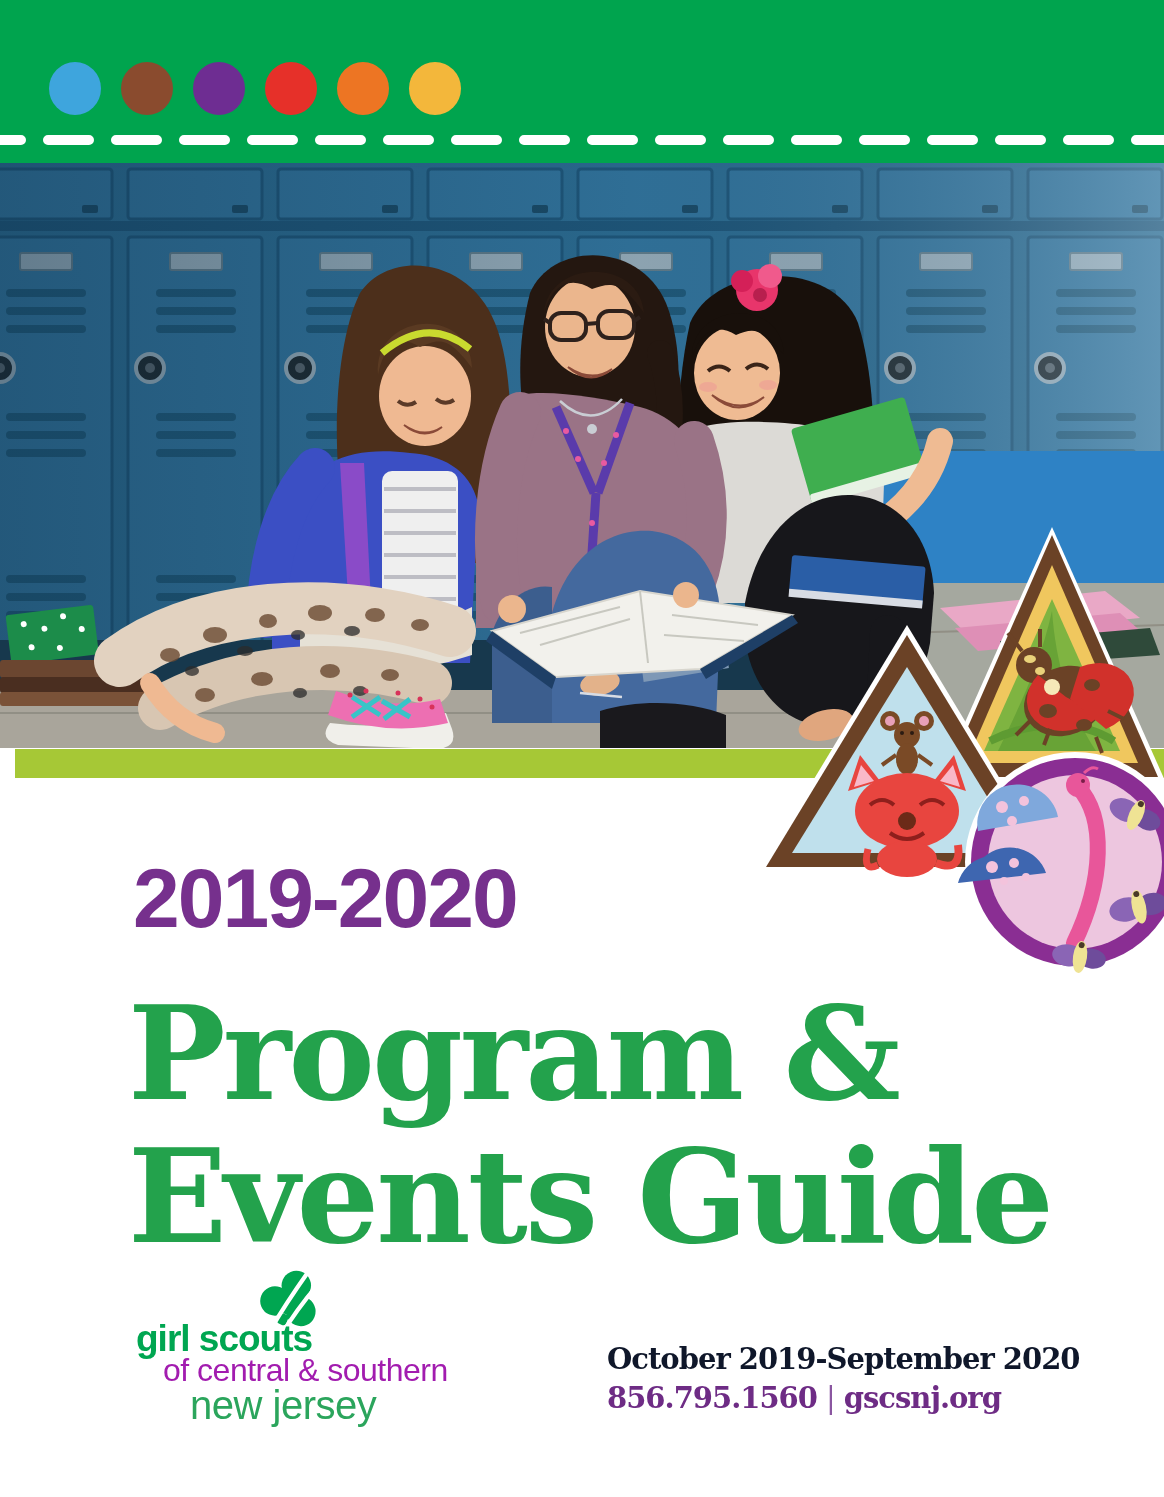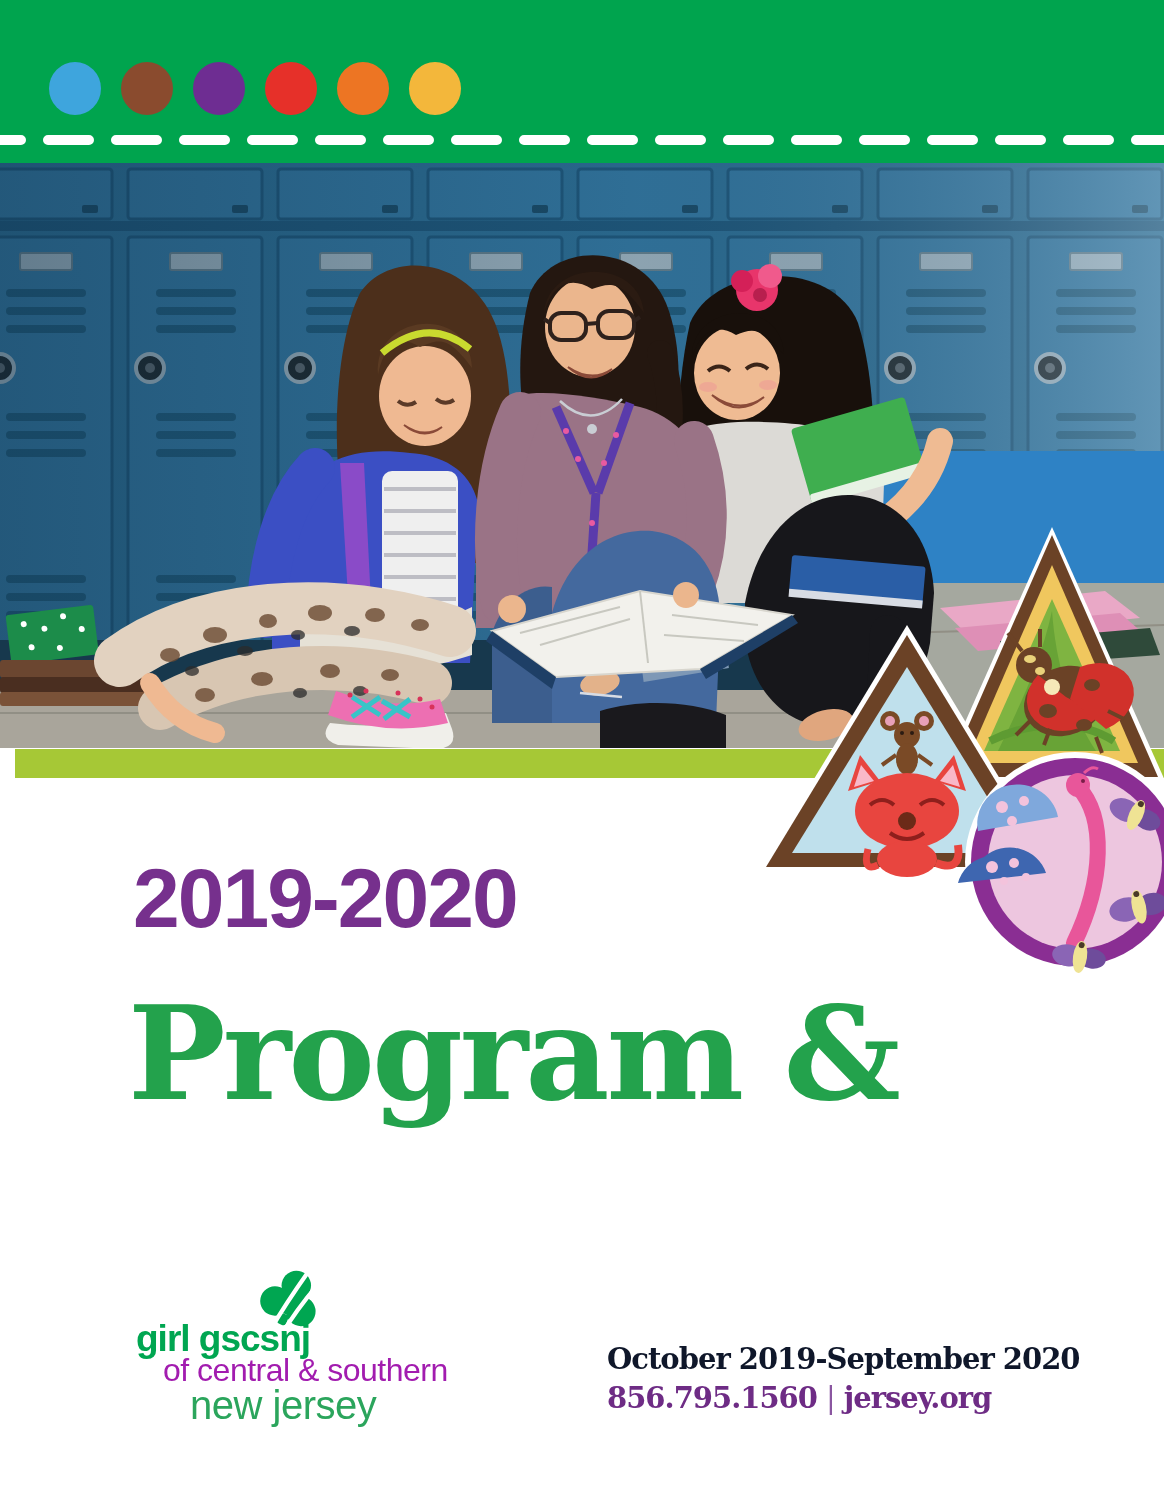--- a/index.html
+++ b/index.html
@@ -367,37 +367,38 @@
         <ellipse cx="352" cy="442" rx="14" ry="10" fill="#6E4C9B"></ellipse>
         <ellipse cx="340" cy="442" rx="7" ry="16" fill="#EFE394"></ellipse>
         <circle cx="340" cy="430" r="3" fill="#4A3A28"></circle>
       </g>
     </g>
   </svg>
 
   <div class="years">2019-2020</div>
   <div class="headline">
     <div>Program &amp;</div>
+    <div>Events Guide</div>
   </div>
 
   <svg class="trefoil" viewBox="0 0 100 100">
     <g transform="rotate(22 50 50)" fill="#00A651">
       <circle cx="50" cy="26" r="21"></circle>
       <circle cx="30" cy="58" r="21"></circle>
       <circle cx="70" cy="58" r="21"></circle>
       <rect x="40" y="44" width="20" height="26"></rect>
       <rect x="43" y="70" width="14" height="16" rx="5"></rect>
     </g>
     <g transform="rotate(22 50 50)" stroke="#ffffff" stroke-width="6" fill="none">
       <path d="M58,4 C50,38 44,68 40,96"></path>
       <path d="M78,14 C68,44 61,72 57,98"></path>
     </g>
   </svg>
-  <div class="logo-bold">girl gscsnj</div>
+  <div class="logo-bold">girl scouts</div>
   <div class="logo-sub2">of central &amp; southern</div>
   <div class="logo-sub3">new jersey</div>
 
   <div class="contact1">October 2019-September 2020</div>
   <div class="contact2">
-    <span>856.795.1560</span><span class="sep">|</span><span>jersey.org</span>
+    <span>856.795.1560</span><span class="sep">|</span><span>gscsnj.org</span>
   </div>
 
 </div>
 
 </body></html>

